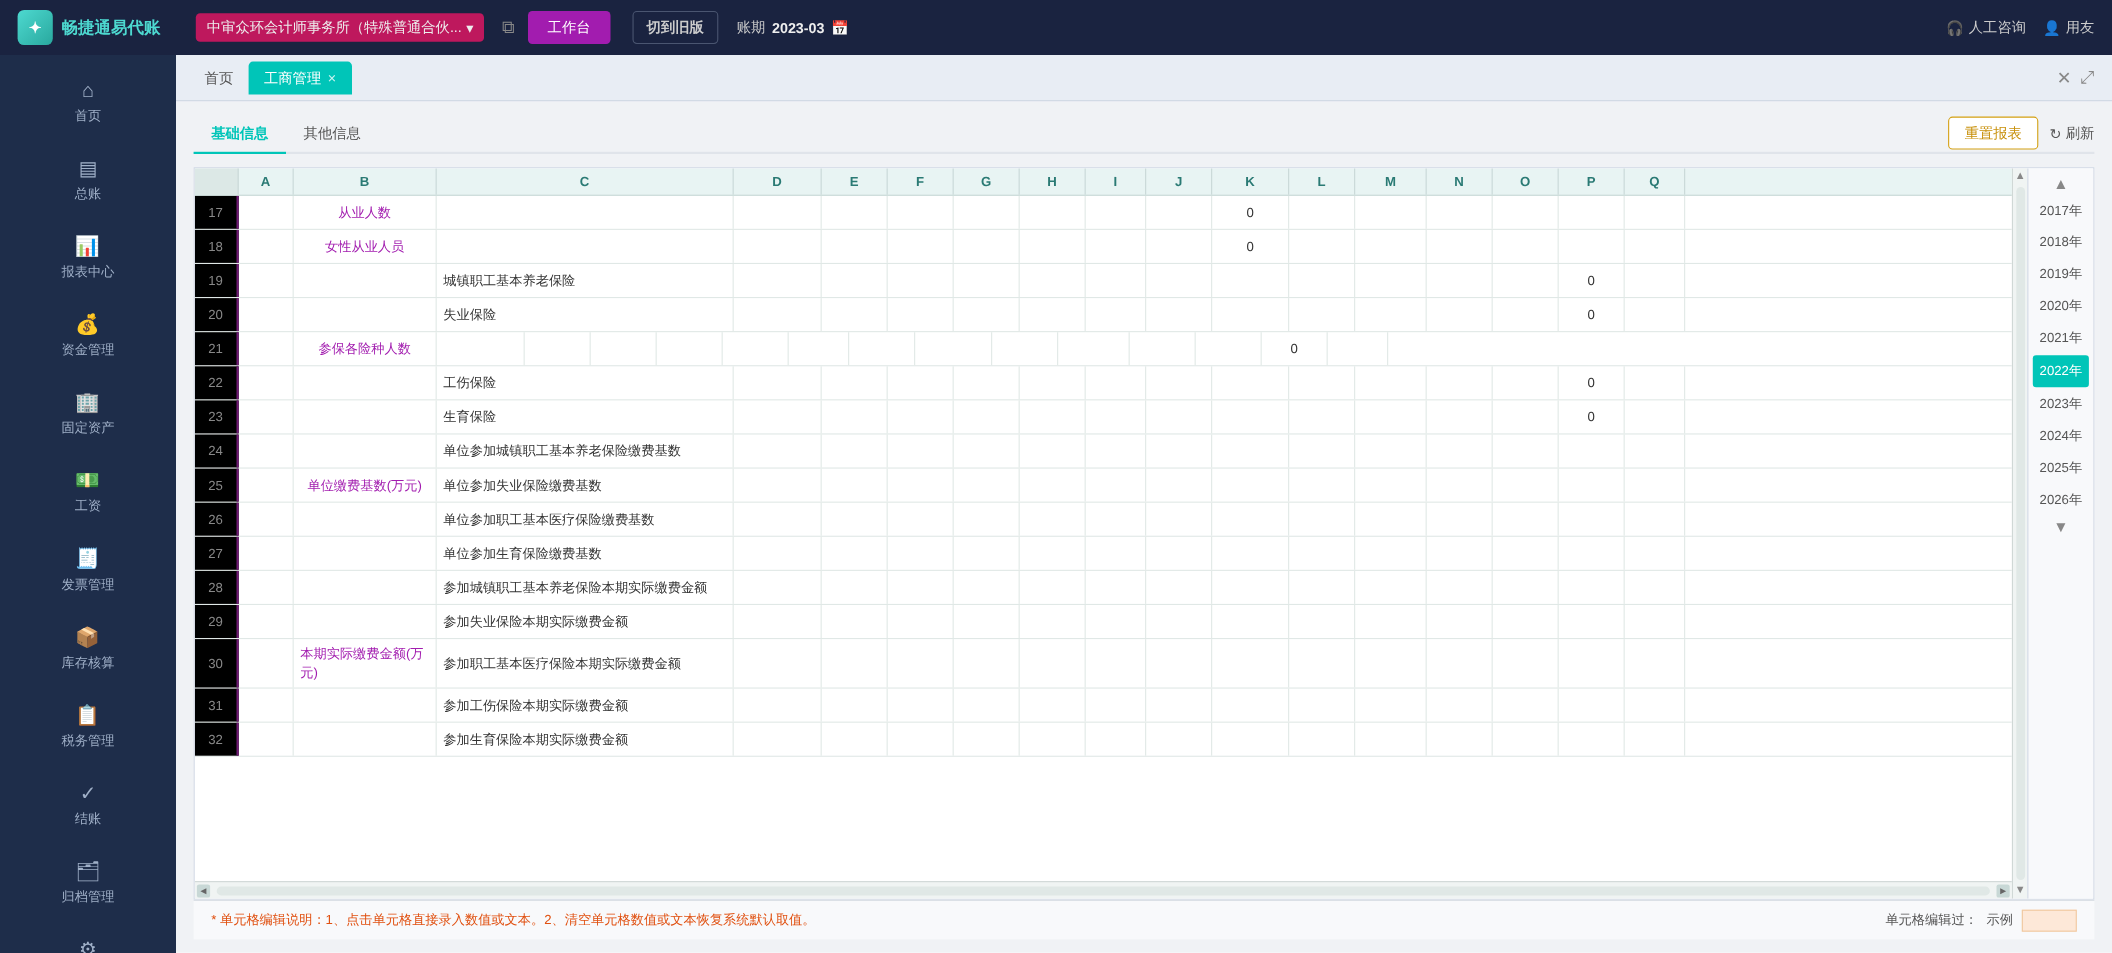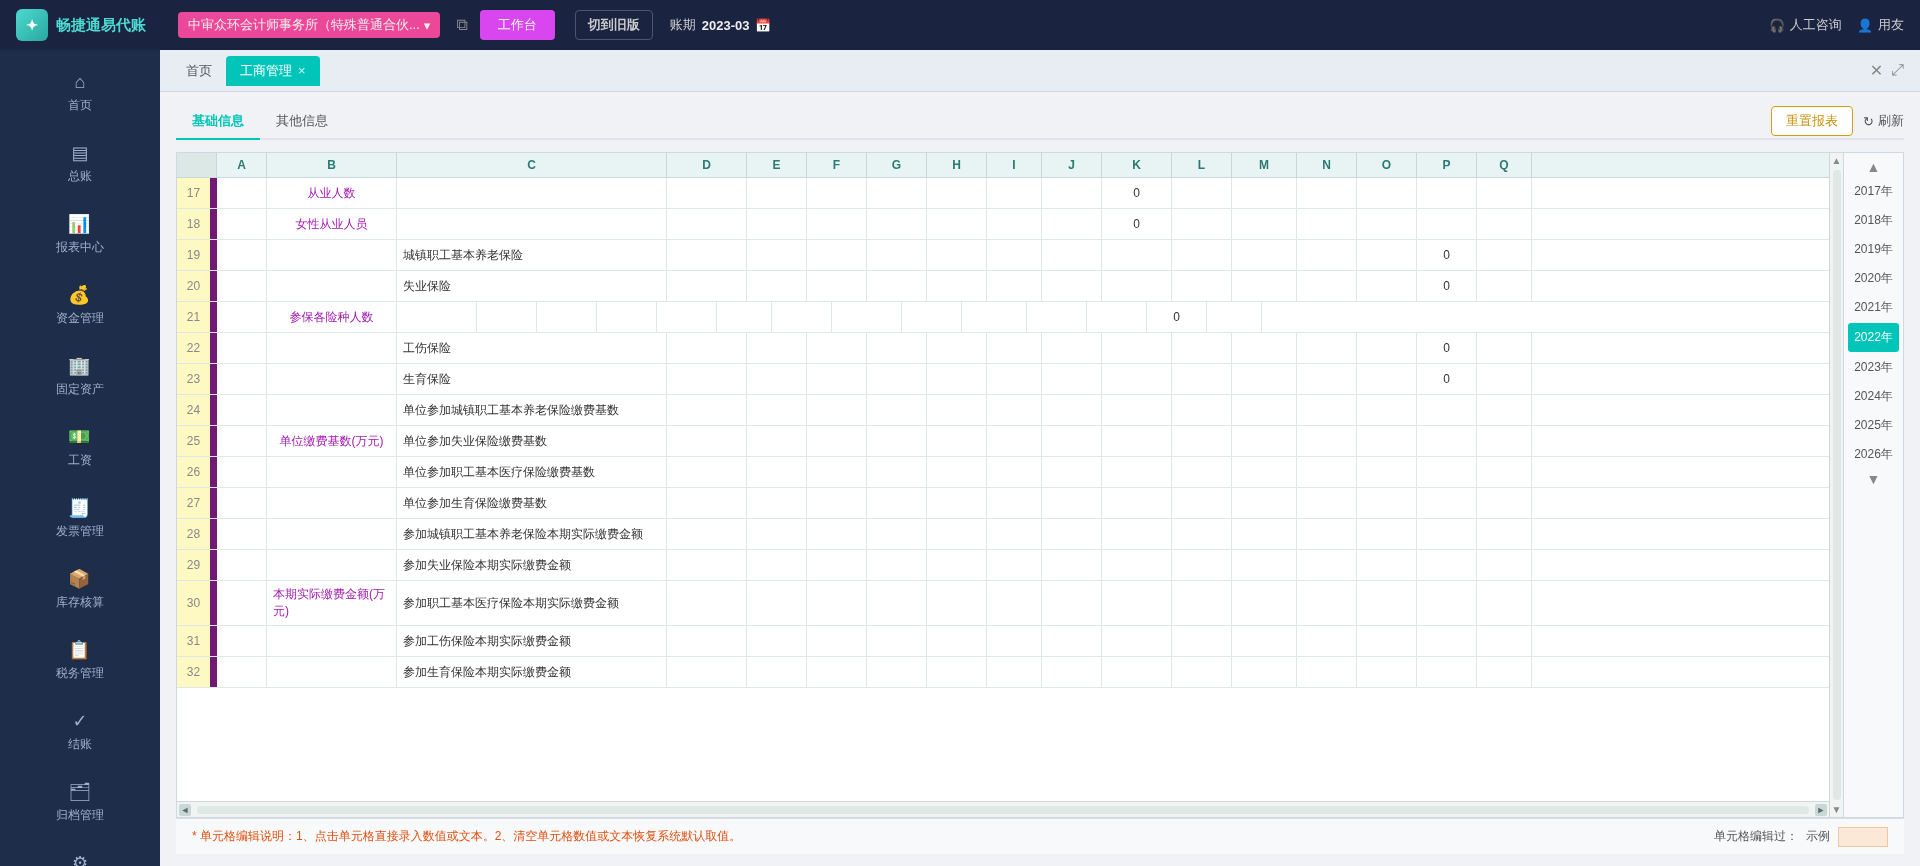--- a/index.html
+++ b/index.html
@@ -5,23 +5,23 @@
     * { box-sizing: border-box; margin: 0; padding: 0; }
     body { font-family: 'Microsoft YaHei', Arial, sans-serif; font-size: 13px; background: #f0f2f5; color: #333; }
 
     
     .topbar {
       display: flex; align-items: center; height: 50px;
       background: #1a2340; padding: 0 16px; gap: 12px;
     }
     .topbar-logo { display: flex; align-items: center; gap: 8px; color: #4dd9d0; font-size: 15px; font-weight: bold; min-width: 150px; }
     .topbar-logo .logo-icon { width: 32px; height: 32px; background: linear-gradient(135deg, #4dd9d0, #29a89e); border-radius: 6px; display: flex; align-items: center; justify-content: center; color: white; font-size: 14px; }
-    .topbar-company { display: flex; align-items: center; gap: 4px; color: #ccc; font-size: 13px; background: #ec4899; border-radius: 4px; padding: 4px 10px; cursor: pointer; }
+    .topbar-company { display: flex; align-items: center; gap: 4px; color: #ccc; font-size: 13px; background: #be185d; border-radius: 4px; padding: 4px 10px; cursor: pointer; }
     .topbar-company span { color: #eee; }
-    .topbar-workbench { background: #d946ef; color: white; border: none; border-radius: 4px; padding: 6px 18px; font-size: 13px; cursor: pointer; }
+    .topbar-workbench { background: #a21caf; color: white; border: none; border-radius: 4px; padding: 6px 18px; font-size: 13px; cursor: pointer; }
     .topbar-old { background: transparent; color: #ccc; border: 1px solid #4a5570; border-radius: 4px; padding: 5px 12px; font-size: 13px; cursor: pointer; margin-left: 8px; font-weight: bold; }
     .topbar-period { color: #ccc; font-size: 13px; margin-left: 5px; display: flex; align-items: center; gap: 6px; }
     .topbar-right { display: flex; align-items: center; gap: 16px; color: #ccc; font-size: 13px; margin-left: auto; }
     .topbar-right .ai-btn { display: flex; align-items: center; gap: 4px; cursor: pointer; }
     .topbar-right .user-btn { display: flex; align-items: center; gap: 4px; cursor: pointer; }
 
     
     .layout { display: flex; height: calc(100vh - 50px); }
 
     
@@ -73,21 +73,21 @@
     .col-l { min-width: 60px; max-width: 60px; }
     .col-m { min-width: 65px; max-width: 65px; }
     .col-n { min-width: 60px; max-width: 60px; }
     .col-o { min-width: 60px; max-width: 60px; }
     .col-p { min-width: 60px; max-width: 60px; }
     .col-q { min-width: 55px; max-width: 55px; }
 
     
     .sheet-body { flex: 1; overflow-y: auto; overflow-x: auto; }
     .sheet-row { display: flex; border-bottom: 1px solid #e0e8e6; }
-    .cell-num { width: 40px; min-width: 40px; border-right: 7px solid #701a75; text-align: center; font-size: 12px; color: #888; padding: 5px 0; background: #fef9c3; flex-shrink: 0; display: flex; align-items: center; justify-content: center; }
+    .cell-num { width: 40px; min-width: 40px; border-right: 2px solid #701a75; text-align: center; font-size: 12px; color: #888; padding: 5px 0; background: #000000; flex-shrink: 0; display: flex; align-items: center; justify-content: center; }
     .cell { flex: 1; border-right: 1px solid #e0e8e6; padding: 5px 6px; font-size: 12px; display: flex; align-items: center; color: #333; min-height: 30px; }
     .cell-center { justify-content: center; }
     .cell-a { min-width: 50px; max-width: 50px; }
     .cell-b { min-width: 130px; max-width: 130px; justify-content: center; color: #a21caf; }
     .cell-c { min-width: 270px; max-width: 270px; }
     .cell-d { min-width: 80px; max-width: 80px; }
     .cell-e { min-width: 60px; max-width: 60px; }
     .cell-f { min-width: 60px; max-width: 60px; }
     .cell-g { min-width: 60px; max-width: 60px; }
     .cell-h { min-width: 60px; max-width: 60px; }

